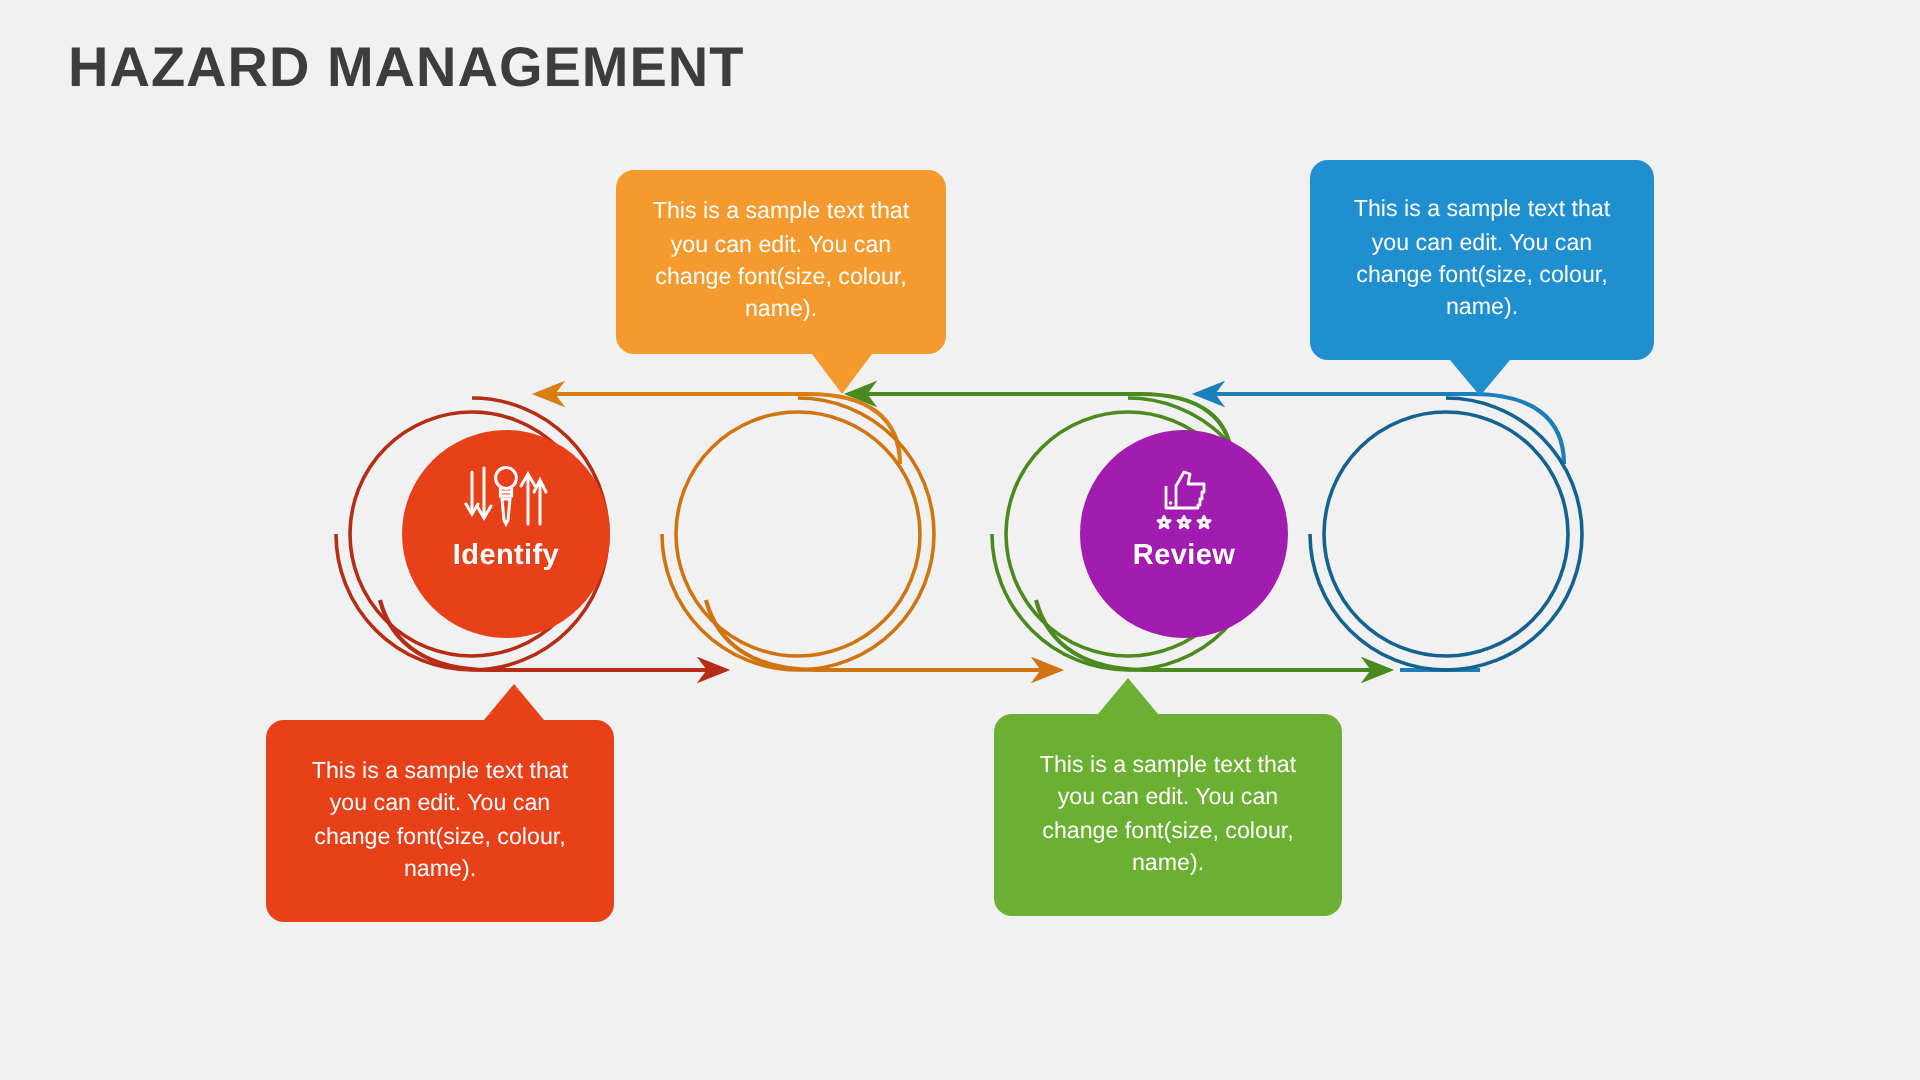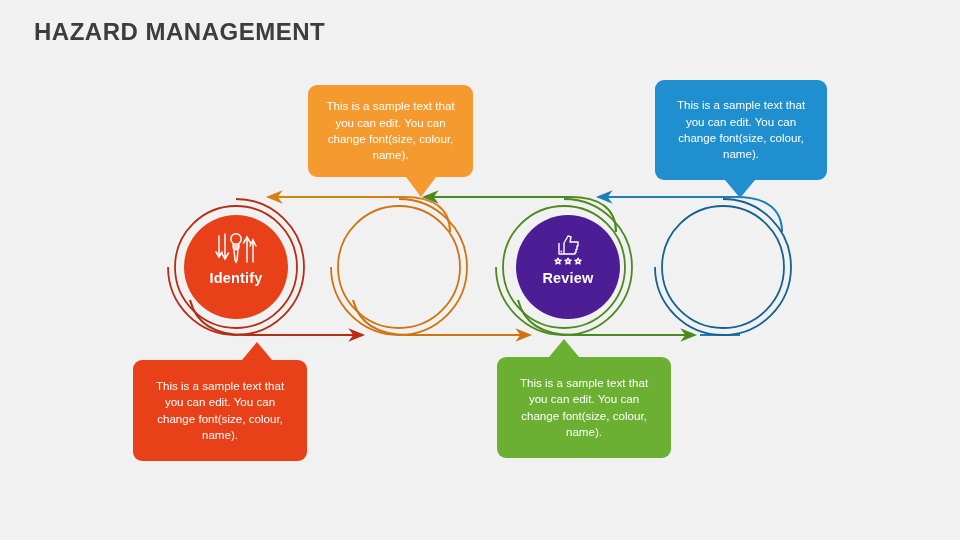--- a/index.html
+++ b/index.html
@@ -8,21 +8,21 @@
     background:#f1f1f1;
     font-family:"Liberation Sans","DejaVu Sans",sans-serif;
     overflow:hidden;
     position:relative;
   }
   #stage{position:absolute;inset:0;}
 
   
   .title{
     position:absolute;left:34px;top:18px;
-    font-size:24px;font-weight:bold;letter-spacing:.5px;
+    font-size:28px;font-weight:bold;letter-spacing:.5px;
     color:#3d3d3d;
     white-space:nowrap;
   }
 
   
   .layer{position:absolute;left:0;top:0;width:960px;height:540px;}
   .arrows{z-index:2;}
   .rings{z-index:3;}
 
   
@@ -124,42 +124,42 @@
       <circle cx="564" cy="267" r="61" fill="none" stroke="#4b8a1f" stroke-width="1.8"></circle>
       <path d="M564,199 A68,68 0 1 1 496,267" fill="none" stroke="#4b8a1f" stroke-width="1.8"></path>
     </g>
 
     <g>
       <circle cx="723" cy="267" r="61" fill="none" stroke="#14628f" stroke-width="1.8"></circle>
       <path d="M723,199 A68,68 0 1 1 655,267" fill="none" stroke="#14628f" stroke-width="1.8"></path>
     </g>
   </svg>
 
-  <div class="node" style="left:184px;top:215px;background:#e8411a;">
+  <div class="node" style="left:201px;top:215px;background:#e8411a;">
     <svg class="ico" viewBox="0 0 44 34">
       <g stroke="#fff" stroke-width="1.5" fill="none" stroke-linecap="round">
         <path d="M5,4 L5,24"></path>
           <path d="M2,20 L5,25 L8,20"></path>
         <path d="M11,2 L11,26"></path>
           <path d="M7.5,21 L11,27 L14.5,21"></path>
         <path d="M33,30 L33,6"></path>
           <path d="M29.5,11 L33,5 L36.5,11"></path>
         <path d="M39,30 L39,9"></path>
           <path d="M36,14 L39,8 L42,14"></path>
         <circle cx="22" cy="7" r="5.2"></circle>
         <path d="M19.2,12 L19.2,16 L24.8,16 L24.8,12"></path>
         <path d="M19.4,14 L24.6,14"></path>
         <path d="M20,17.5 L24,17.5 L23,28 L22,30 L21,28 Z"></path>
       </g>
     </svg>
     <div class="lbl">Identify</div>
   </div>
 
 
-  <div class="node" style="left:516px;top:215px;background:#4c1d95;">
+  <div class="node" style="left:540px;top:215px;background:#a21caf;">
     <svg class="ico" viewBox="0 0 44 34">
       <g stroke="#fff" stroke-width="1.4" fill="none" stroke-linejoin="round">
         <path d="M13,11 L13,22 L18,22 L18,11 L22,4 L25,5 L24,10 L32,10 L32,14 L31,14 L31,17.5 L30,17.5 L30,20.5 L29,20.5 L29,22 L18,22"></path>
         <circle cx="15.3" cy="19.5" r="0.9" fill="#fff" stroke="none"></circle>
         <path d="M12,26.2 L12.9,28.3 L15.1,28.3 L13.3,29.7 L14,31.9 L12,30.6 L10,31.9 L10.7,29.7 L9,28.3 L11.1,28.3 Z"></path>
         <path d="M22,26.2 L22.9,28.3 L25.1,28.3 L23.3,29.7 L24,31.9 L22,30.6 L20,31.9 L20.7,29.7 L19,28.3 L21.1,28.3 Z"></path>
         <path d="M32,26.2 L32.9,28.3 L35.1,28.3 L33.3,29.7 L34,31.9 L32,30.6 L30,31.9 L30.7,29.7 L29,28.3 L31.1,28.3 Z"></path>
       </g>
     </svg>
     <div class="lbl">Review</div>

